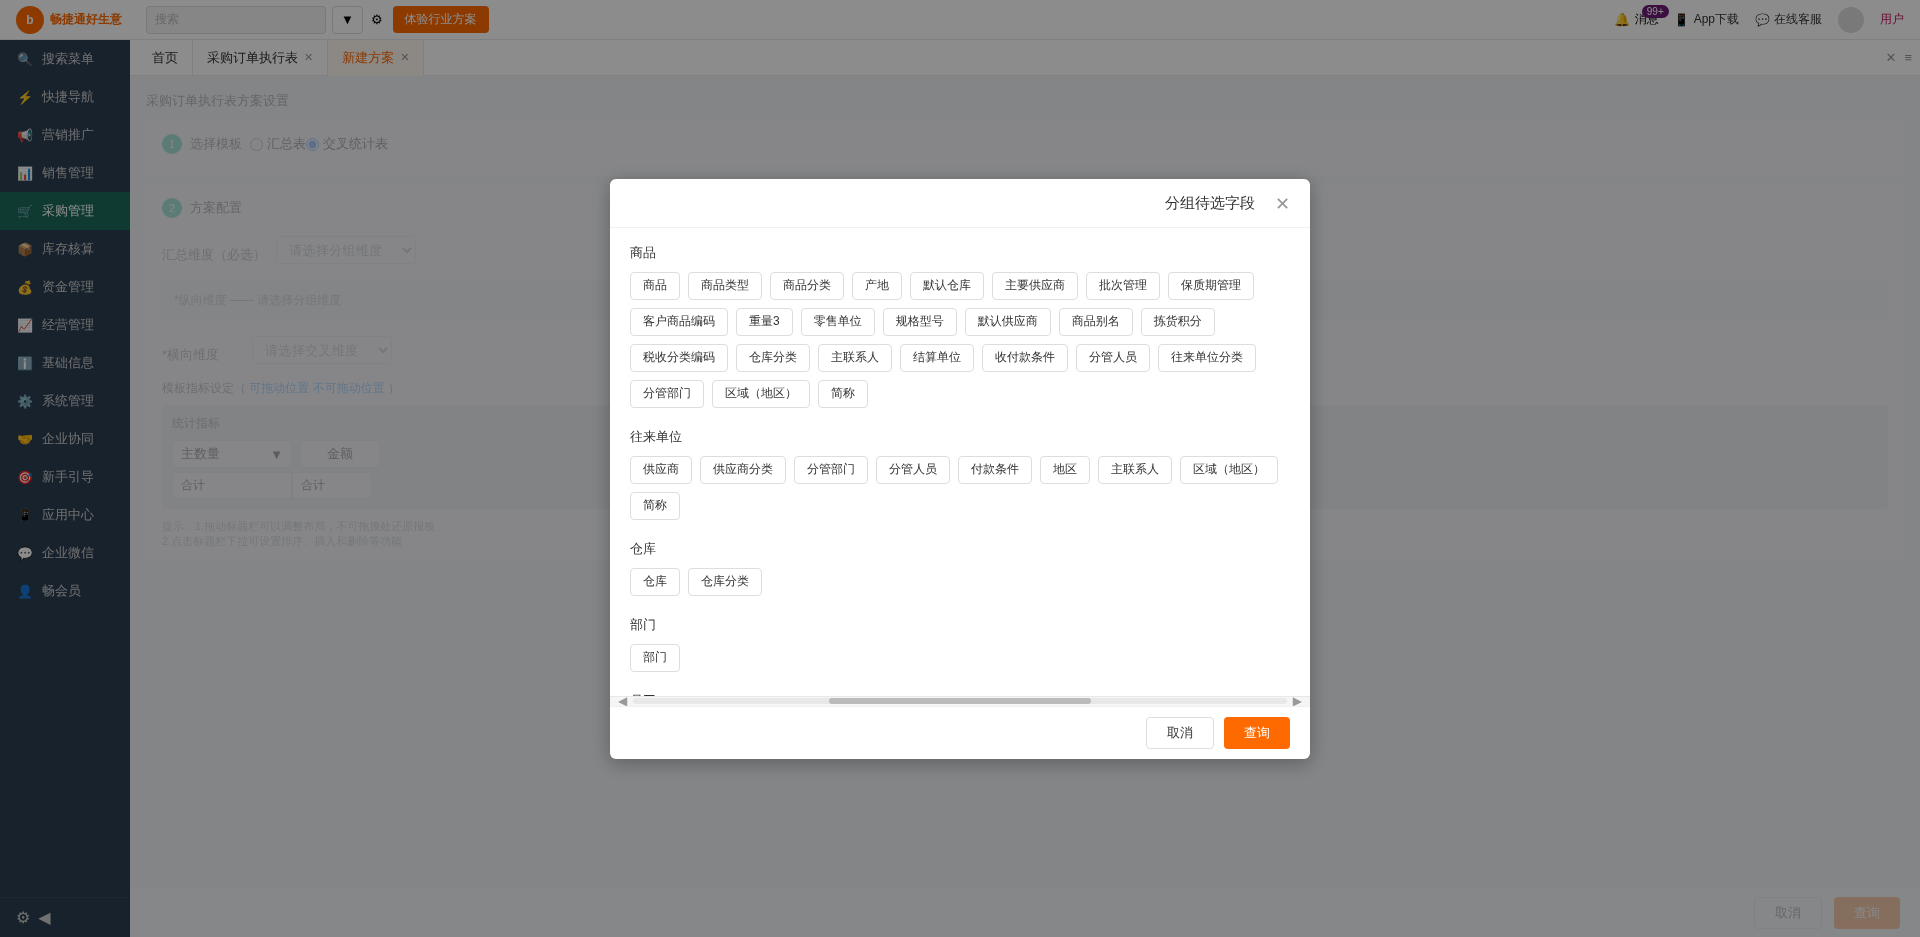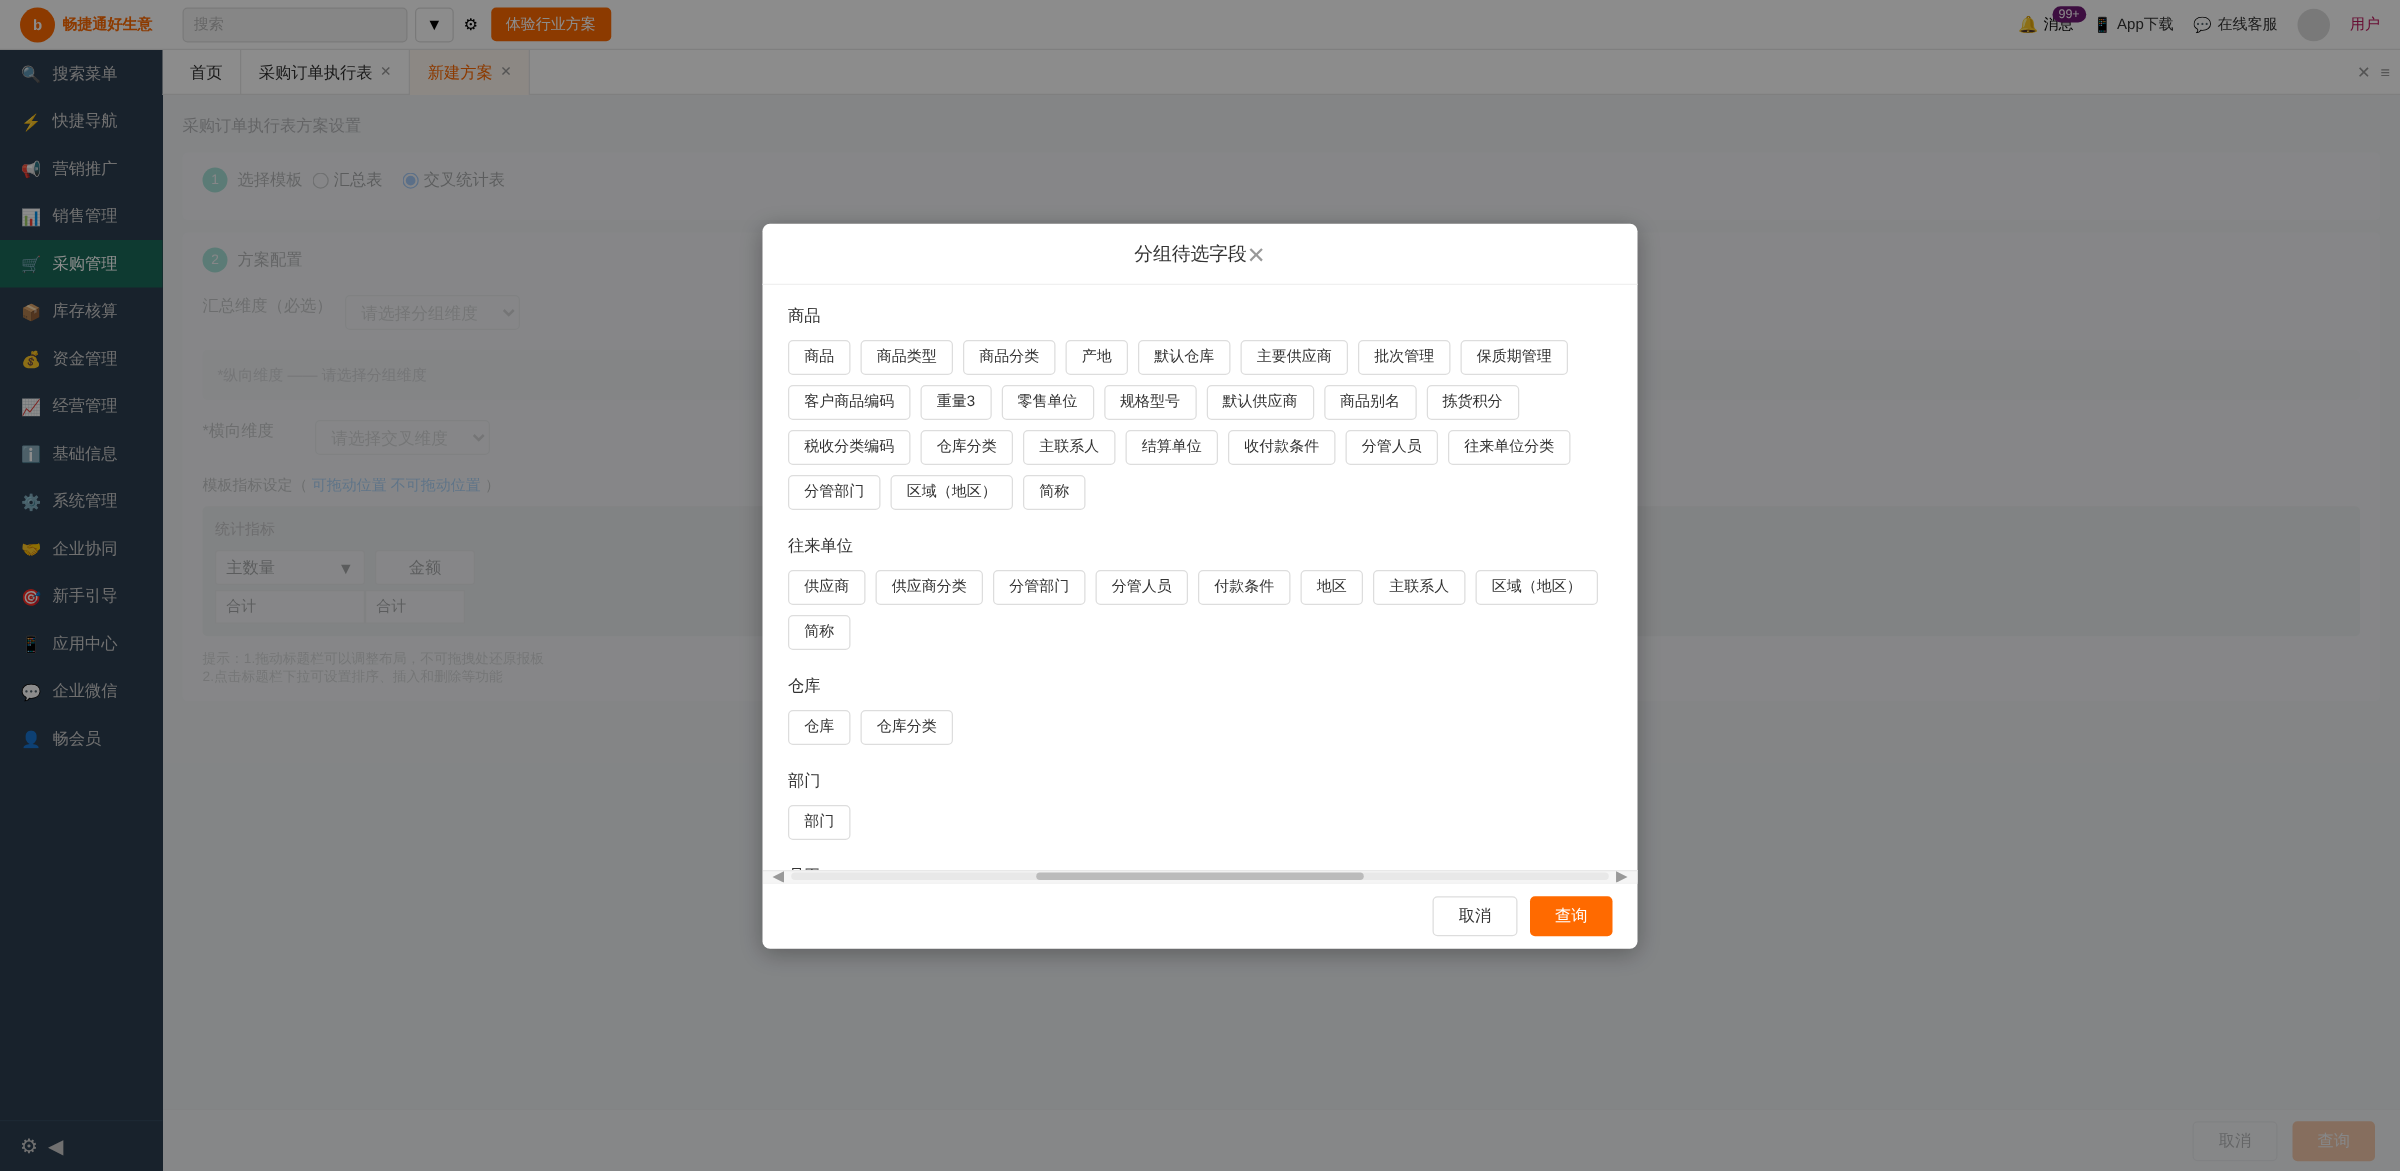--- a/index.html
+++ b/index.html
@@ -93,24 +93,24 @@
       min-height: calc(100vh - 76px);
       background: #f0f2f5;
     }
     .page-title { font-size: 13px; color: #333; margin-bottom: 12px; }
 
     
     .step-section { background: #fff; border-radius: 4px; margin-bottom: 10px; padding: 12px 16px; }
     .step-header { display: flex; align-items: center; gap: 8px; margin-bottom: 10px; }
     .step-num { width: 20px; height: 20px; background: #00b894; color: white; border-radius: 50%; display: flex; align-items: center; justify-content: center; font-size: 11px; }
     .step-label { font-size: 13px; color: #333; font-weight: 500; }
-    .radio-group { display: flex; align-items: center; gap: 16px; }
+    .radio-group { display: flex; align-items: center; }
     .radio-item { display: flex; align-items: center; gap: 4px; cursor: pointer; }
 
-    .form-row { display: flex; align-items: flex-start; padding: 8px 0; gap: 10px; }
+    .form-row { display: flex; align-items: flex-end; padding: 8px 0; gap: 10px; }
     .form-label { color: #666; min-width: 80px; }
     .form-select {
       height: 28px; border: 1px solid #ddd; border-radius: 4px;
       padding: 0 8px; color: #999; background: white; min-width: 140px; cursor: pointer;
     }
 
     
     .bottom-bar {
       position: fixed; bottom: 0; right: 0; left: 130px;
       height: 50px; background: #fff; border-top: 1px solid #e8e8e8;
@@ -130,22 +130,22 @@
     .modal-overlay {
       position: fixed; top: 0; left: 0; right: 0; bottom: 0;
       background: rgba(0,0,0,0.45); z-index: 200;
       display: flex; align-items: center; justify-content: center;
     }
     .modal {
       background: white; border-radius: 6px; width: 700px; max-height: 580px;
       display: flex; flex-direction: column; box-shadow: 0 4px 20px rgba(0,0,0,0.3);
     }
     .modal-header {
-      display: flex; align-items: center; justify-content: center;
-      padding: 14px 20px 12px; border-bottom: 1px solid #f0f0f0;
+      display: flex; align-items: center; justify-content: flex-end;
+      padding: 14px 20px 12px; border-bottom: 1px solid #f0f0f0; gap: 20px;
     }
     .modal-title { font-size: 15px; color: #333; font-weight: 500; }
     .modal-close { cursor: pointer; color: #999; font-size: 18px; }
     .modal-body {
       flex: 1; overflow-y: auto; padding: 16px 20px;
     }
     .modal-footer {
       display: flex; justify-content: flex-end; padding: 10px 20px;
       border-top: 1px solid #f0f0f0; gap: 10px;
     }

